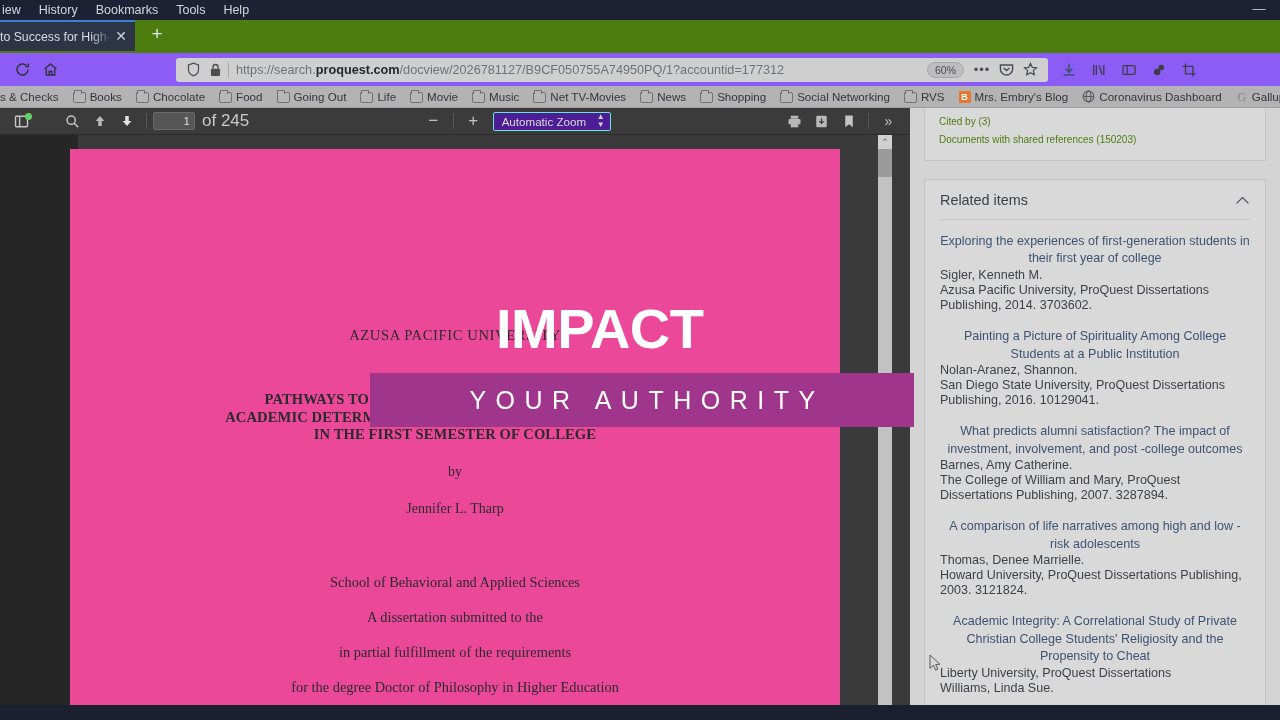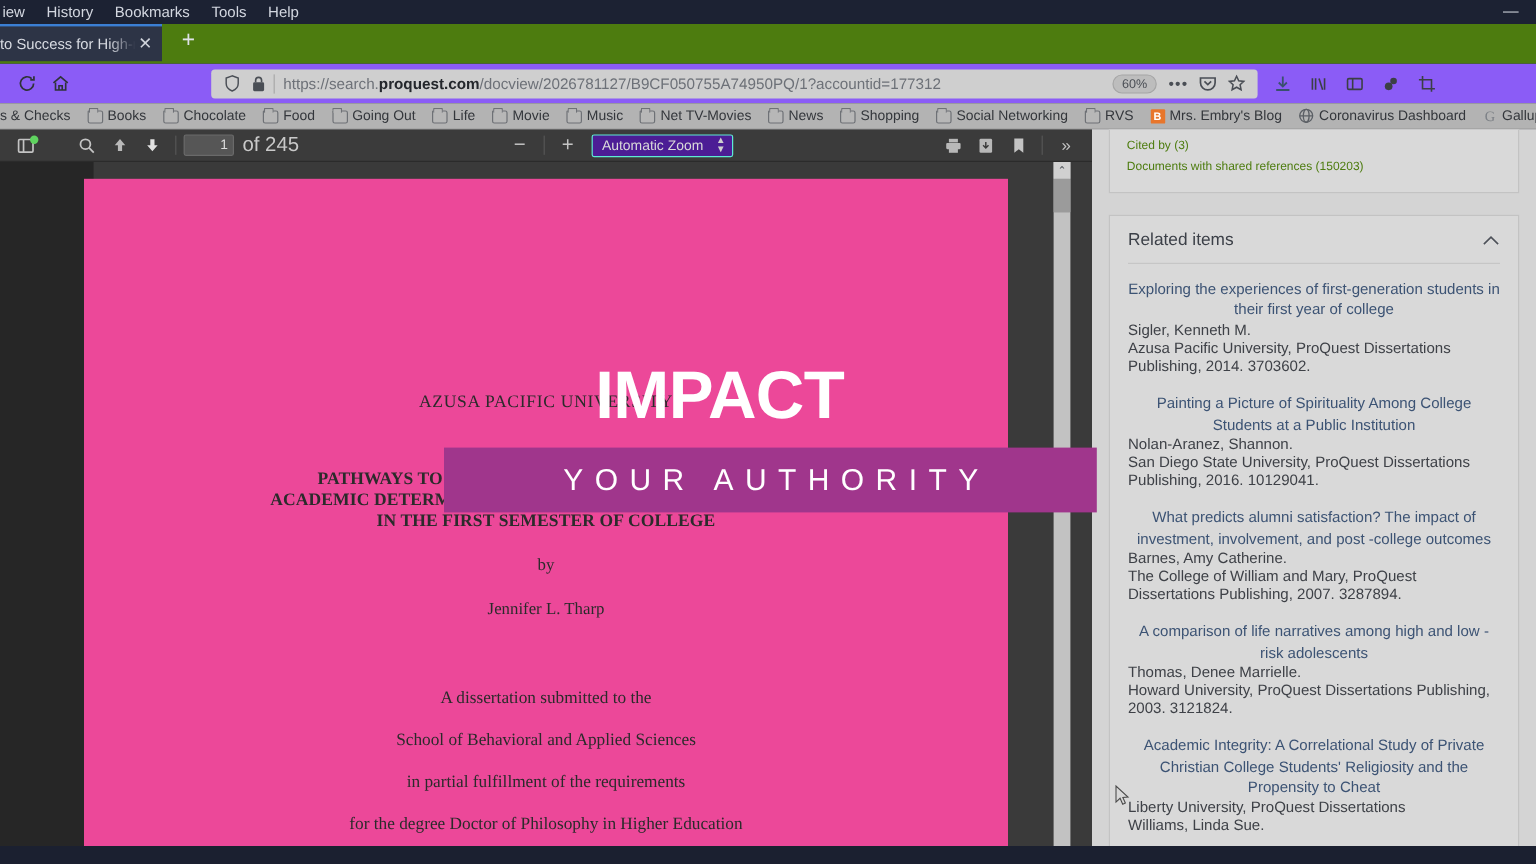--- a/index.html
+++ b/index.html
@@ -548,22 +548,22 @@
         <div class="pdf-page">
           <div class="doc-univ">AZUSA PACIFIC UNIVERSITY</div>
           <div class="doc-title">
             <div>PATHWAYS TO SUCCESS FOR HIGH-RISK STUDENTS:</div>
             <div>ACADEMIC DETERMINATION AND INSTITUTIONAL INTEGRITY</div>
             <div>IN THE FIRST SEMESTER OF COLLEGE</div>
           </div>
           <div class="doc-by">by</div>
           <div class="doc-author">Jennifer L. Tharp</div>
           <div class="doc-sub">
+            <div>School of Behavioral and Applied Sciences</div>
             <div>A dissertation submitted to the</div>
-            <div>School of Behavioral and Applied Sciences</div>
             <div>in partial fulfillment of the requirements</div>
             <div>for the degree Doctor of Philosophy in Higher Education</div>
           </div>
         </div>
         <div class="pdf-scrollbar">
           <div class="pdf-scroll-up">⌃</div>
           <div class="pdf-scroll-thumb"></div>
         </div>
         <div class="clip-right"></div>
       </div>

